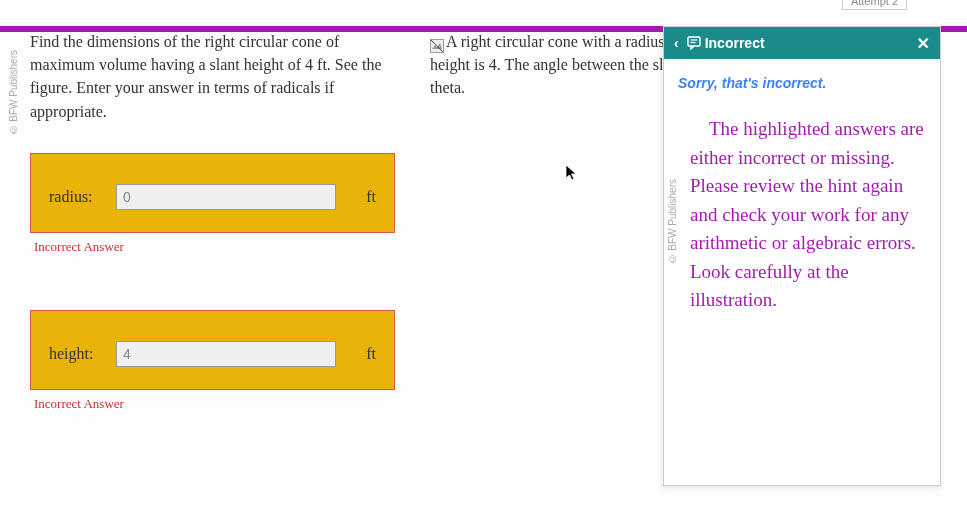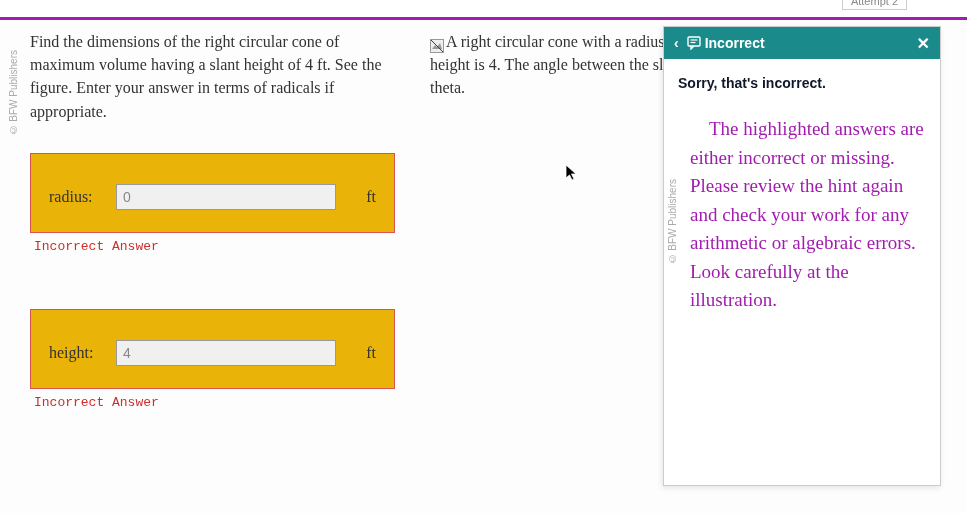--- a/index.html
+++ b/index.html
@@ -80,21 +80,21 @@
       font-family: Arial, sans-serif;
     }
     .answer-unit {
       font-size: 16px;
       color: #333;
       margin-left: 30px;
     }
     .incorrect-label {
       color: #c9302c;
       font-size: 13px;
-      font-family: Liberation Mono, monospace;
+      font-family: Liberation Serif, serif;
       margin-bottom: 55px;
       margin-left: 4px;
     }
     .feedback-panel {
       position: absolute;
       top: 26px;
       right: 26px;
       width: 278px;
       background: #fff;
       border: 1px solid #ccc;
@@ -130,22 +130,23 @@
       font-weight: bold;
     }
     .feedback-body {
       padding: 16px 14px;
       position: relative;
     }
     .fb-sorry {
       font-family: Arial, sans-serif;
       font-size: 14px;
       font-weight: bold;
-      color: #0f172a;
+      color: #3b82f6;
       margin-bottom: 24px;
+      font-style: italic;
     }
     .fb-explain {
       font-size: 19px;
       line-height: 1.5;
       color: #a21caf;
       text-indent: 1em;
       padding-left: 12px;
     }
     .watermark-panel {
       position: absolute;
@@ -159,23 +160,23 @@
     }
     .cursor {
       position: absolute;
       left: 565px;
       top: 164px;
       pointer-events: none;
     }
     .top-edge {
       position: absolute;
       top: 0; left: 0; right: 0;
-      height: 20px;
+      height: 32px;
       background: #fff;
-      border-bottom: 3px solid #a21caf;
+      border-bottom: 6px solid #a21caf;
     }
     .attempt-badge {
       position: absolute;
       top: -8px;
       right: 60px;
       border: 1px solid #ccc;
       font-size: 11px;
       color: #888;
       font-family: Arial, sans-serif;
       padding: 2px 8px;

